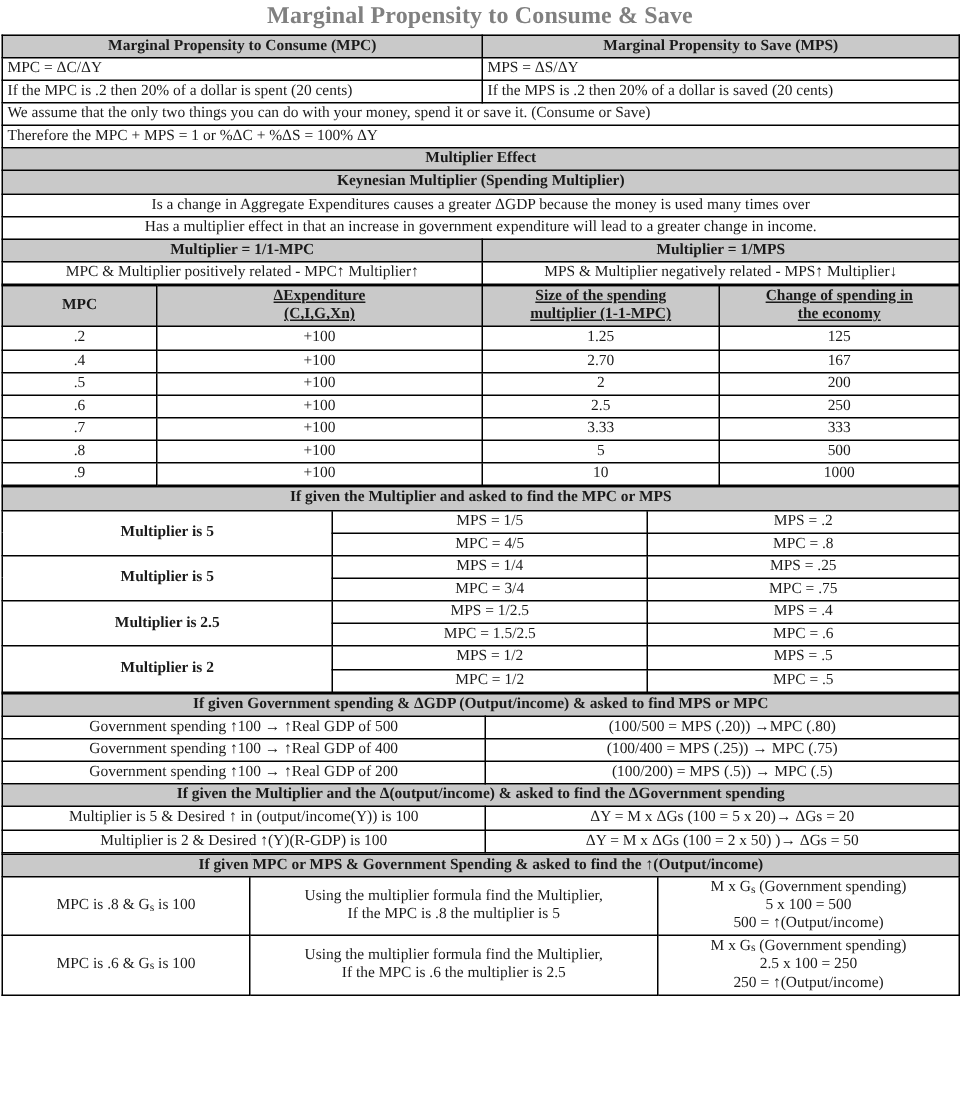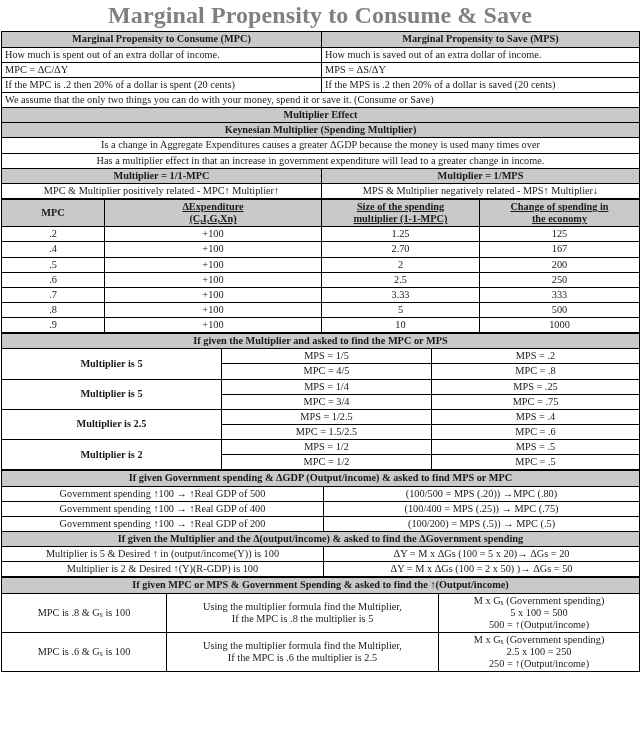--- a/index.html
+++ b/index.html
@@ -15,21 +15,21 @@
     overflow: hidden;
   }
   .page {
     width: 640px;
     height: 732px;
     position: relative;
     box-sizing: border-box;
   }
   .doc-title {
     text-align: center;
-    font-size: 24px;
+    font-size: 16px;
     font-weight: bold;
     color: #808080;
     letter-spacing: 0.1px;
     padding: 2px 0 3px 0;
     line-height: 1.1;
     font-family: "Liberation Serif", "DejaVu Serif", serif;
   }
   table.sheet {
     border-collapse: collapse;
     width: 638px;
@@ -70,33 +70,32 @@
     <colgroup>
       <col style="width:320px">
         <col style="width:318px">
     </colgroup>
     <tbody>
       <tr>
         <td class="shade b c hdr-big">Marginal Propensity to Consume (MPC)</td>
         <td class="shade b c hdr-big">Marginal Propensity to Save (MPS)</td>
       </tr>
       <tr>
-        <td class="l">How much is spent out of an extra dollar of income.</td>
-        <td class="l">How much is saved out of an extra dollar of income.</td>
-      </tr>
-      <tr>
         <td class="l">MPC  = ΔC/ΔY</td>
         <td class="l">MPS = ΔS/ΔY</td>
       </tr>
       <tr>
         <td class="l">If the MPC is .2 then 20% of a dollar is spent (20 cents)</td>
         <td class="l">If the MPS is .2 then 20% of a dollar is saved (20 cents)</td>
       </tr>
       <tr>
         <td class="l" colspan="2">We assume that the only two things you can do with your money, spend it or save it. (Consume or Save)</td>
+      </tr>
+      <tr>
+        <td class="l" colspan="2">Therefore the MPC + MPS  = 1 or %ΔC + %ΔS = 100% ΔY</td>
       </tr>
 
       <tr>
         <td class="shade b c sec-hdr" colspan="2">Multiplier Effect</td>
       </tr>
       <tr>
         <td class="shade b c sec-hdr" colspan="2">Keynesian Multiplier (Spending Multiplier)</td>
       </tr>
       <tr>
         <td class="c" colspan="2">Is a change in Aggregate Expenditures causes a greater ΔGDP because the money is used many times over</td>

